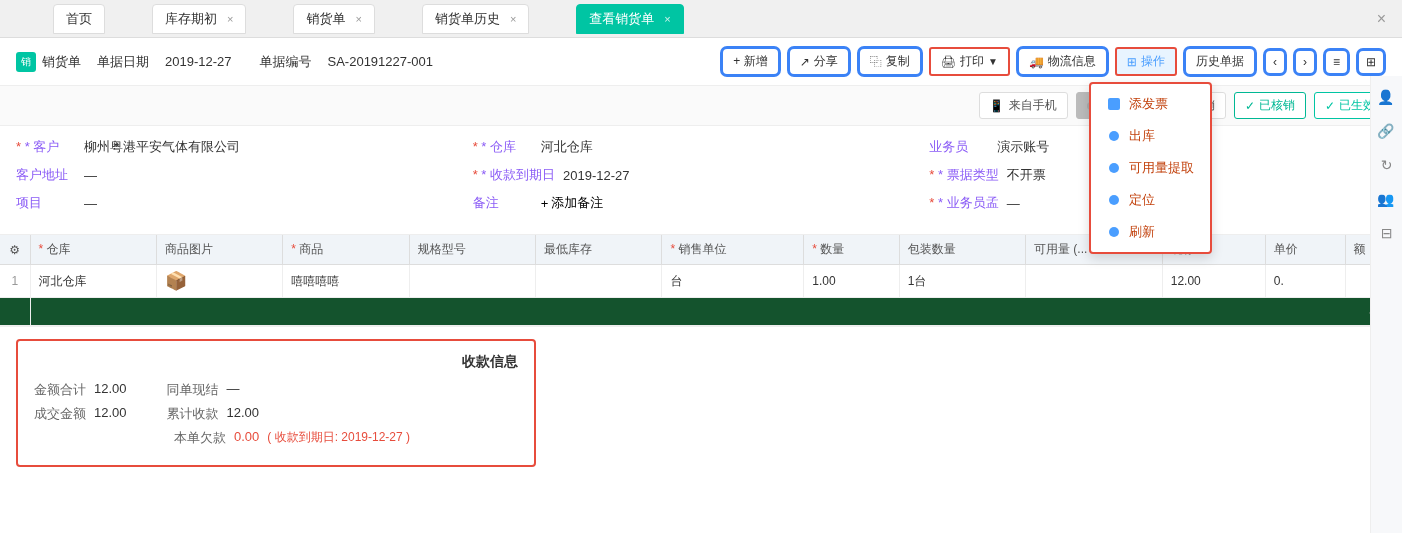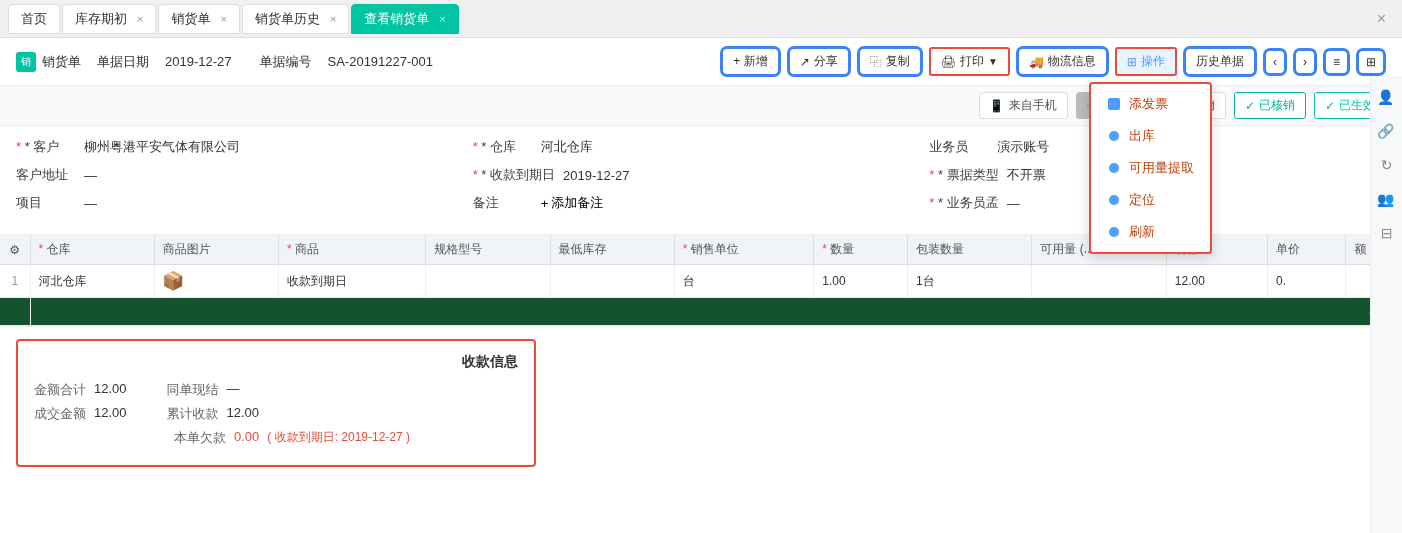--- a/index.html
+++ b/index.html
@@ -7,20 +7,21 @@
 
     
     .tabs-bar {
       display: flex; align-items: center; background: #f0f0f0; border-bottom: 1px solid #ddd;
       height: 38px; padding: 0 8px; gap: 2px;
     }
     .tab {
       display: flex; align-items: center; padding: 0 12px; height: 30px; background: #fff;
       border: 1px solid #ddd; border-radius: 4px 4px 0 0; cursor: pointer; font-size: 13px; gap: 6px;
       white-space: nowrap;
+      margin-left: 45px;
     }
     .tab.highlight { background: #00c5a3; color: #fff; border-color: #00c5a3; }
     .tab-close { font-size: 11px; color: #999; cursor: pointer; margin-left: 4px; }
 
     
     .main-content { background: #fff; height: calc(533px - 38px); overflow: hidden; position: relative; }
 
     
     .doc-header {
       display: flex; align-items: center; padding: 8px 16px; border-bottom: 1px solid #eee;
@@ -39,21 +40,21 @@
       display: flex; align-items: center; gap: 4px; padding: 4px 10px; border: 3px solid #3b82f6;
       border-radius: 7px; background: #fff; cursor: pointer; font-size: 12px; color: #333;
       white-space: nowrap;
     }
     .toolbar-btn.active-tab-btn { background: #e8f4ff; border-color: #4a9eff; color: #4a9eff; }
 
     
     .form-area { padding: 12px 16px; border-bottom: 1px solid #eee; }
     .form-row { display: flex; align-items: center; margin-bottom: 10px; gap: 0; }
     .form-field { display: flex; align-items: center; flex: 1; gap: 8px; }
-    .form-label { color: #404040; white-space: nowrap; min-width: 60px; }
+    .form-label { color: #8b5cf6; white-space: nowrap; min-width: 60px; }
     .required::before { content: "* "; color: #e74c3c; }
     .form-value { color: #333; }
     .form-link { color: #4a9eff; cursor: pointer; }
     .add-note { color: #ff9800; cursor: pointer; display: flex; align-items: center; gap: 3px; }
     .add-note::before { content: "+"; }
 
     
     .action-bar {
       display: flex; align-items: center; padding: 6px 16px; gap: 8px; background: #fafafa; border-bottom: 1px solid #eee;
     }
@@ -289,21 +290,21 @@
             <th>现存量</th>
             <th>单价</th>
             <th>额</th>
           </tr>
         </thead>
         <tbody>
           <tr>
             <td class="row-num">1</td>
             <td>河北仓库</td>
             <td><span style="font-size:18px;">📦</span></td>
-            <td>收款到期日</td>
+            <td>嘻嘻嘻嘻</td>
             <td></td>
             <td></td>
             <td>台</td>
             <td>1.00</td>
             <td>1台</td>
             <td></td>
             <td>12.00</td>
             <td>0.</td>
             <td></td>
           </tr>

